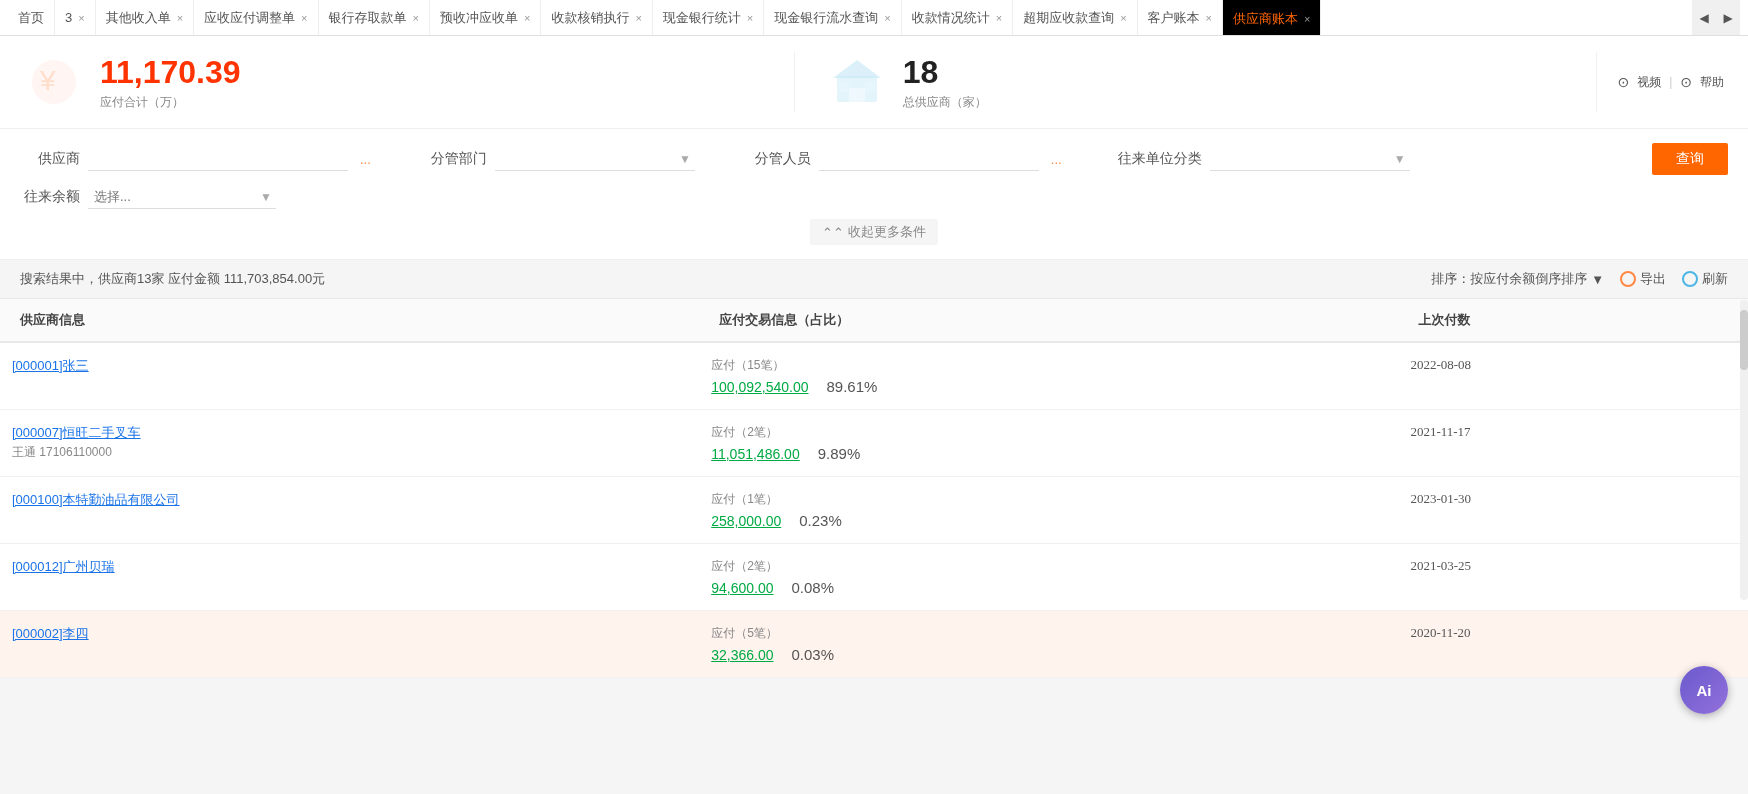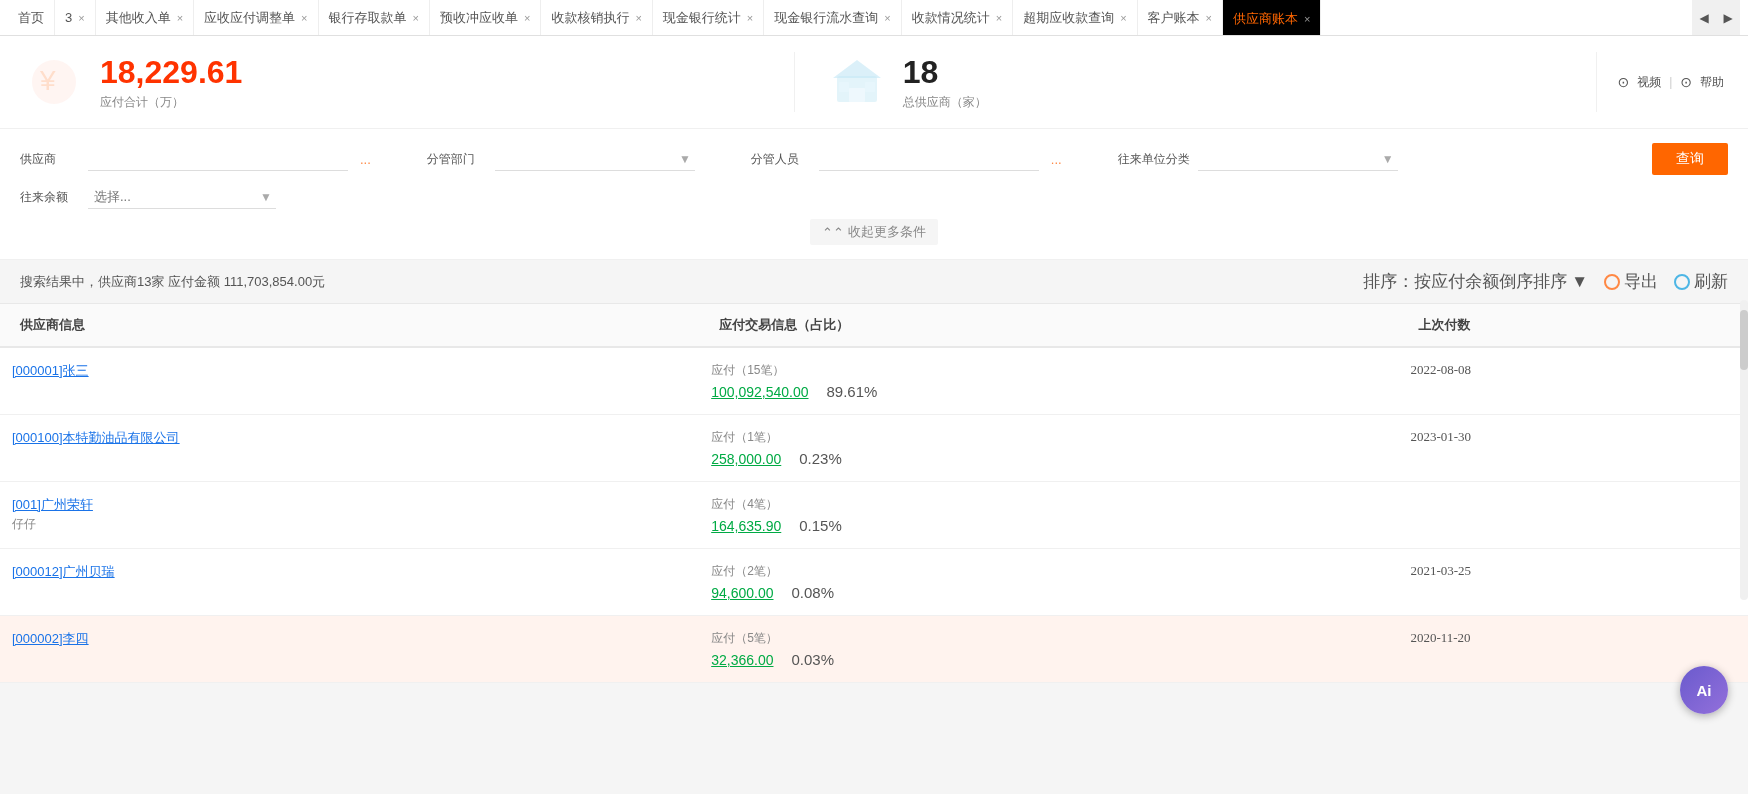--- a/index.html
+++ b/index.html
@@ -116,25 +116,25 @@
       gap: 16px;
       margin-bottom: 10px;
     }
     .filter-row:last-child { margin-bottom: 0; }
     .filter-item {
       display: flex;
       align-items: center;
       gap: 8px;
     }
     .filter-label {
-      font-size: 12px;
+      font-size: 14px;
       color: #555;
       white-space: nowrap;
       min-width: 60px;
-      text-align: left;
+      text-align: right;
     }
     .filter-input {
       border: none;
       border-bottom: 1px solid #ddd;
       outline: none;
       padding: 4px 6px;
       font-size: 13px;
       color: #333;
       background: transparent;
       min-width: 200px;
@@ -202,21 +202,21 @@
       border-bottom: 1px solid #e8e8e8;
     }
     .result-info {
       font-size: 13px;
       color: #555;
     }
     .result-actions {
       display: flex;
       align-items: center;
       gap: 16px;
-      font-size: 17px;
+      font-size: 13px;
       color: #555;
     }
     .sort-select {
       color: #555;
       cursor: pointer;
       display: flex;
       align-items: center;
       gap: 4px;
     }
     .action-btn {
@@ -358,21 +358,21 @@
 
 
   <div class="summary-card">
     <div class="summary-icon">
       <svg width="56" height="56" viewBox="0 0 56 56" fill="none" xmlns="http://www.w3.org/2000/svg">
         <ellipse cx="28" cy="28" rx="22" ry="22" fill="#ffd6cc" opacity="0.5"></ellipse>
         <text x="14" y="36" font-size="28" fill="#ffaa77" opacity="0.7">¥</text>
       </svg>
     </div>
     <div class="summary-info">
-      <div class="summary-value">18,229.61</div>
+      <div class="summary-value">11,170.39</div>
       <div class="summary-label">应付合计（万）</div>
     </div>
   </div>
 
   <div class="summary-card">
     <div class="summary-icon">
       <svg width="56" height="56" viewBox="0 0 56 56" fill="none">
         <rect x="8" y="22" width="40" height="26" rx="2" fill="#b0e0f0" opacity="0.7"></rect>
         <polygon points="4,24 28,6 52,24" fill="#87ceeb" opacity="0.6"></polygon>
         <rect x="20" y="34" width="16" height="14" rx="1" fill="#e0f4fc" opacity="0.9"></rect>
@@ -480,40 +480,40 @@
           <td>
             <div class="tx-label">应付（15笔）</div>
             <div class="tx-row">
               <span class="tx-amount">100,092,540.00</span>
               <span class="tx-percent">89.61%</span>
             </div>
           </td>
           <td class="last-pay">2022-08-08</td>
         </tr>
         <tr>
+          <td><a class="supplier-link">[000007]恒旺二手叉车</a><div class="supplier-sub">王通  17106110000</div></td>
+          <td>
+            <div class="tx-label">应付（2笔）</div>
+            <div class="tx-row">
+              <span class="tx-amount">11,051,486.00</span>
+              <span class="tx-percent">9.89%</span>
+            </div>
+          </td>
+          <td class="last-pay">2021-11-17</td>
+        </tr>
+        <tr>
           <td><a class="supplier-link">[000100]本特勤油品有限公司</a></td>
           <td>
             <div class="tx-label">应付（1笔）</div>
             <div class="tx-row">
               <span class="tx-amount">258,000.00</span>
               <span class="tx-percent">0.23%</span>
             </div>
           </td>
           <td class="last-pay">2023-01-30</td>
-        </tr>
-        <tr>
-          <td><a class="supplier-link">[001]广州荣轩</a><div class="supplier-sub">仔仔</div></td>
-          <td>
-            <div class="tx-label">应付（4笔）</div>
-            <div class="tx-row">
-              <span class="tx-amount">164,635.90</span>
-              <span class="tx-percent">0.15%</span>
-            </div>
-          </td>
-          <td class="last-pay"></td>
         </tr>
         <tr>
           <td><a class="supplier-link">[000012]广州贝瑞</a></td>
           <td>
             <div class="tx-label">应付（2笔）</div>
             <div class="tx-row">
               <span class="tx-amount">94,600.00</span>
               <span class="tx-percent">0.08%</span>
             </div>
           </td>

